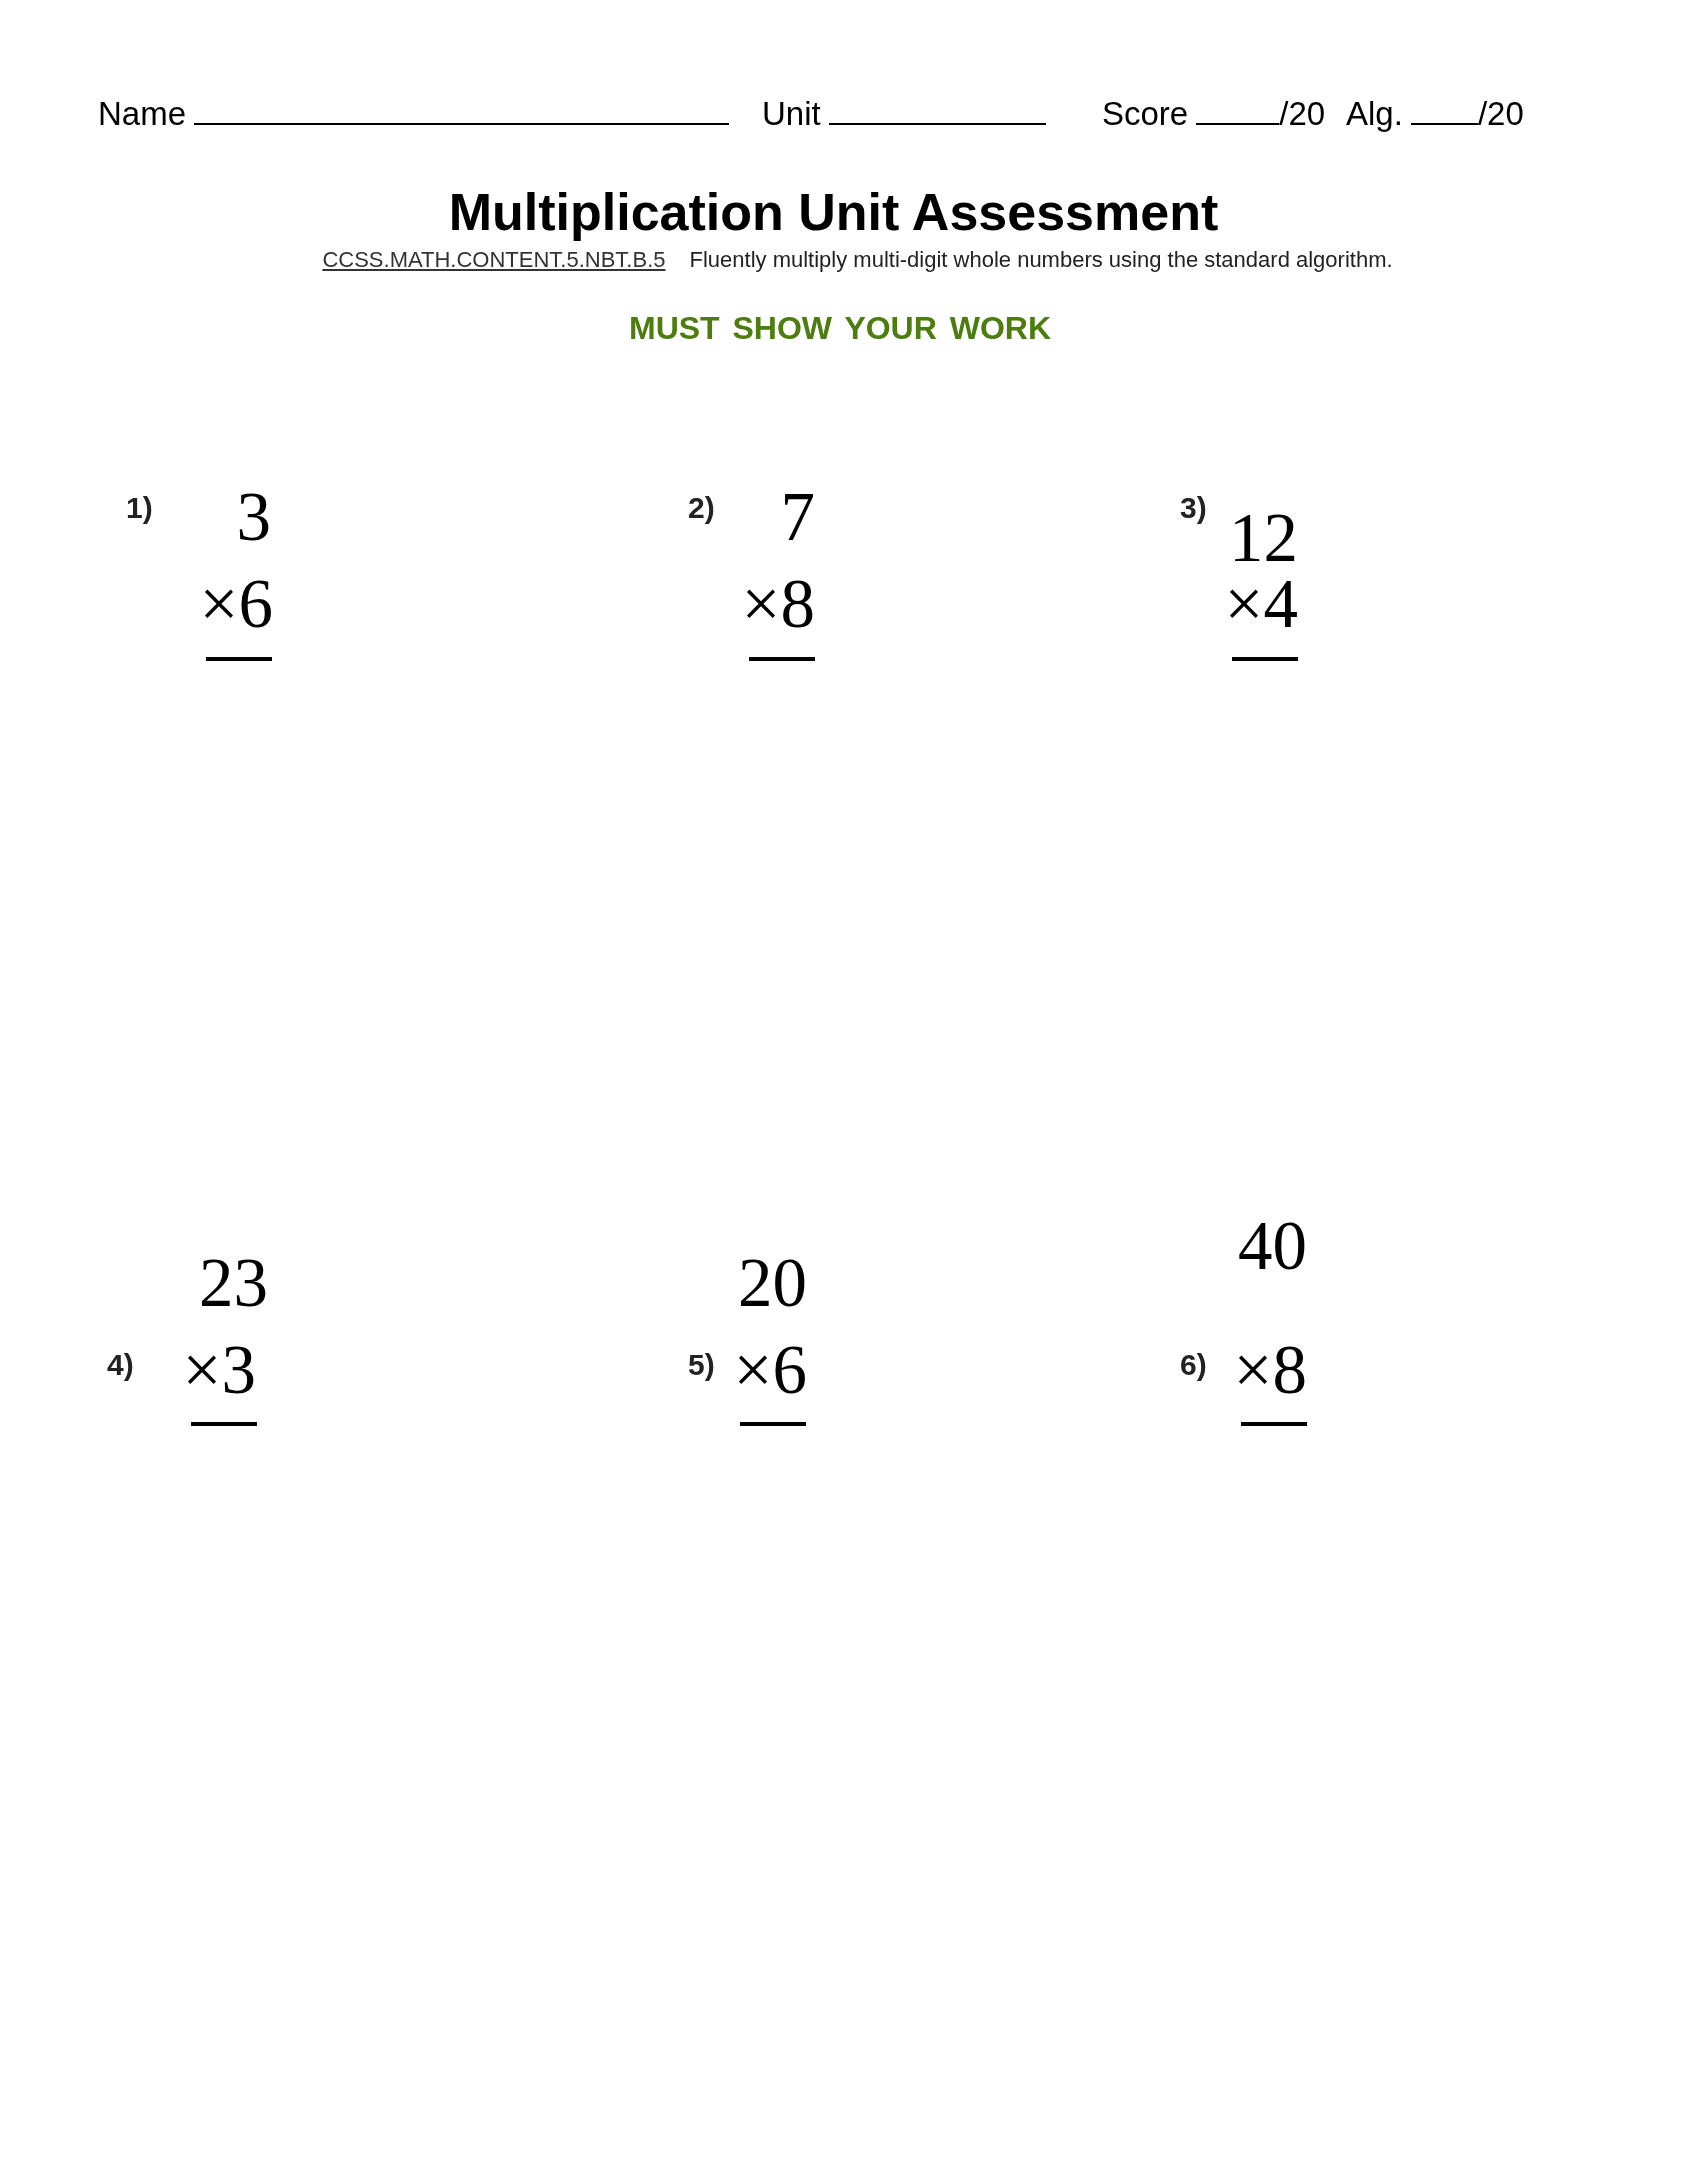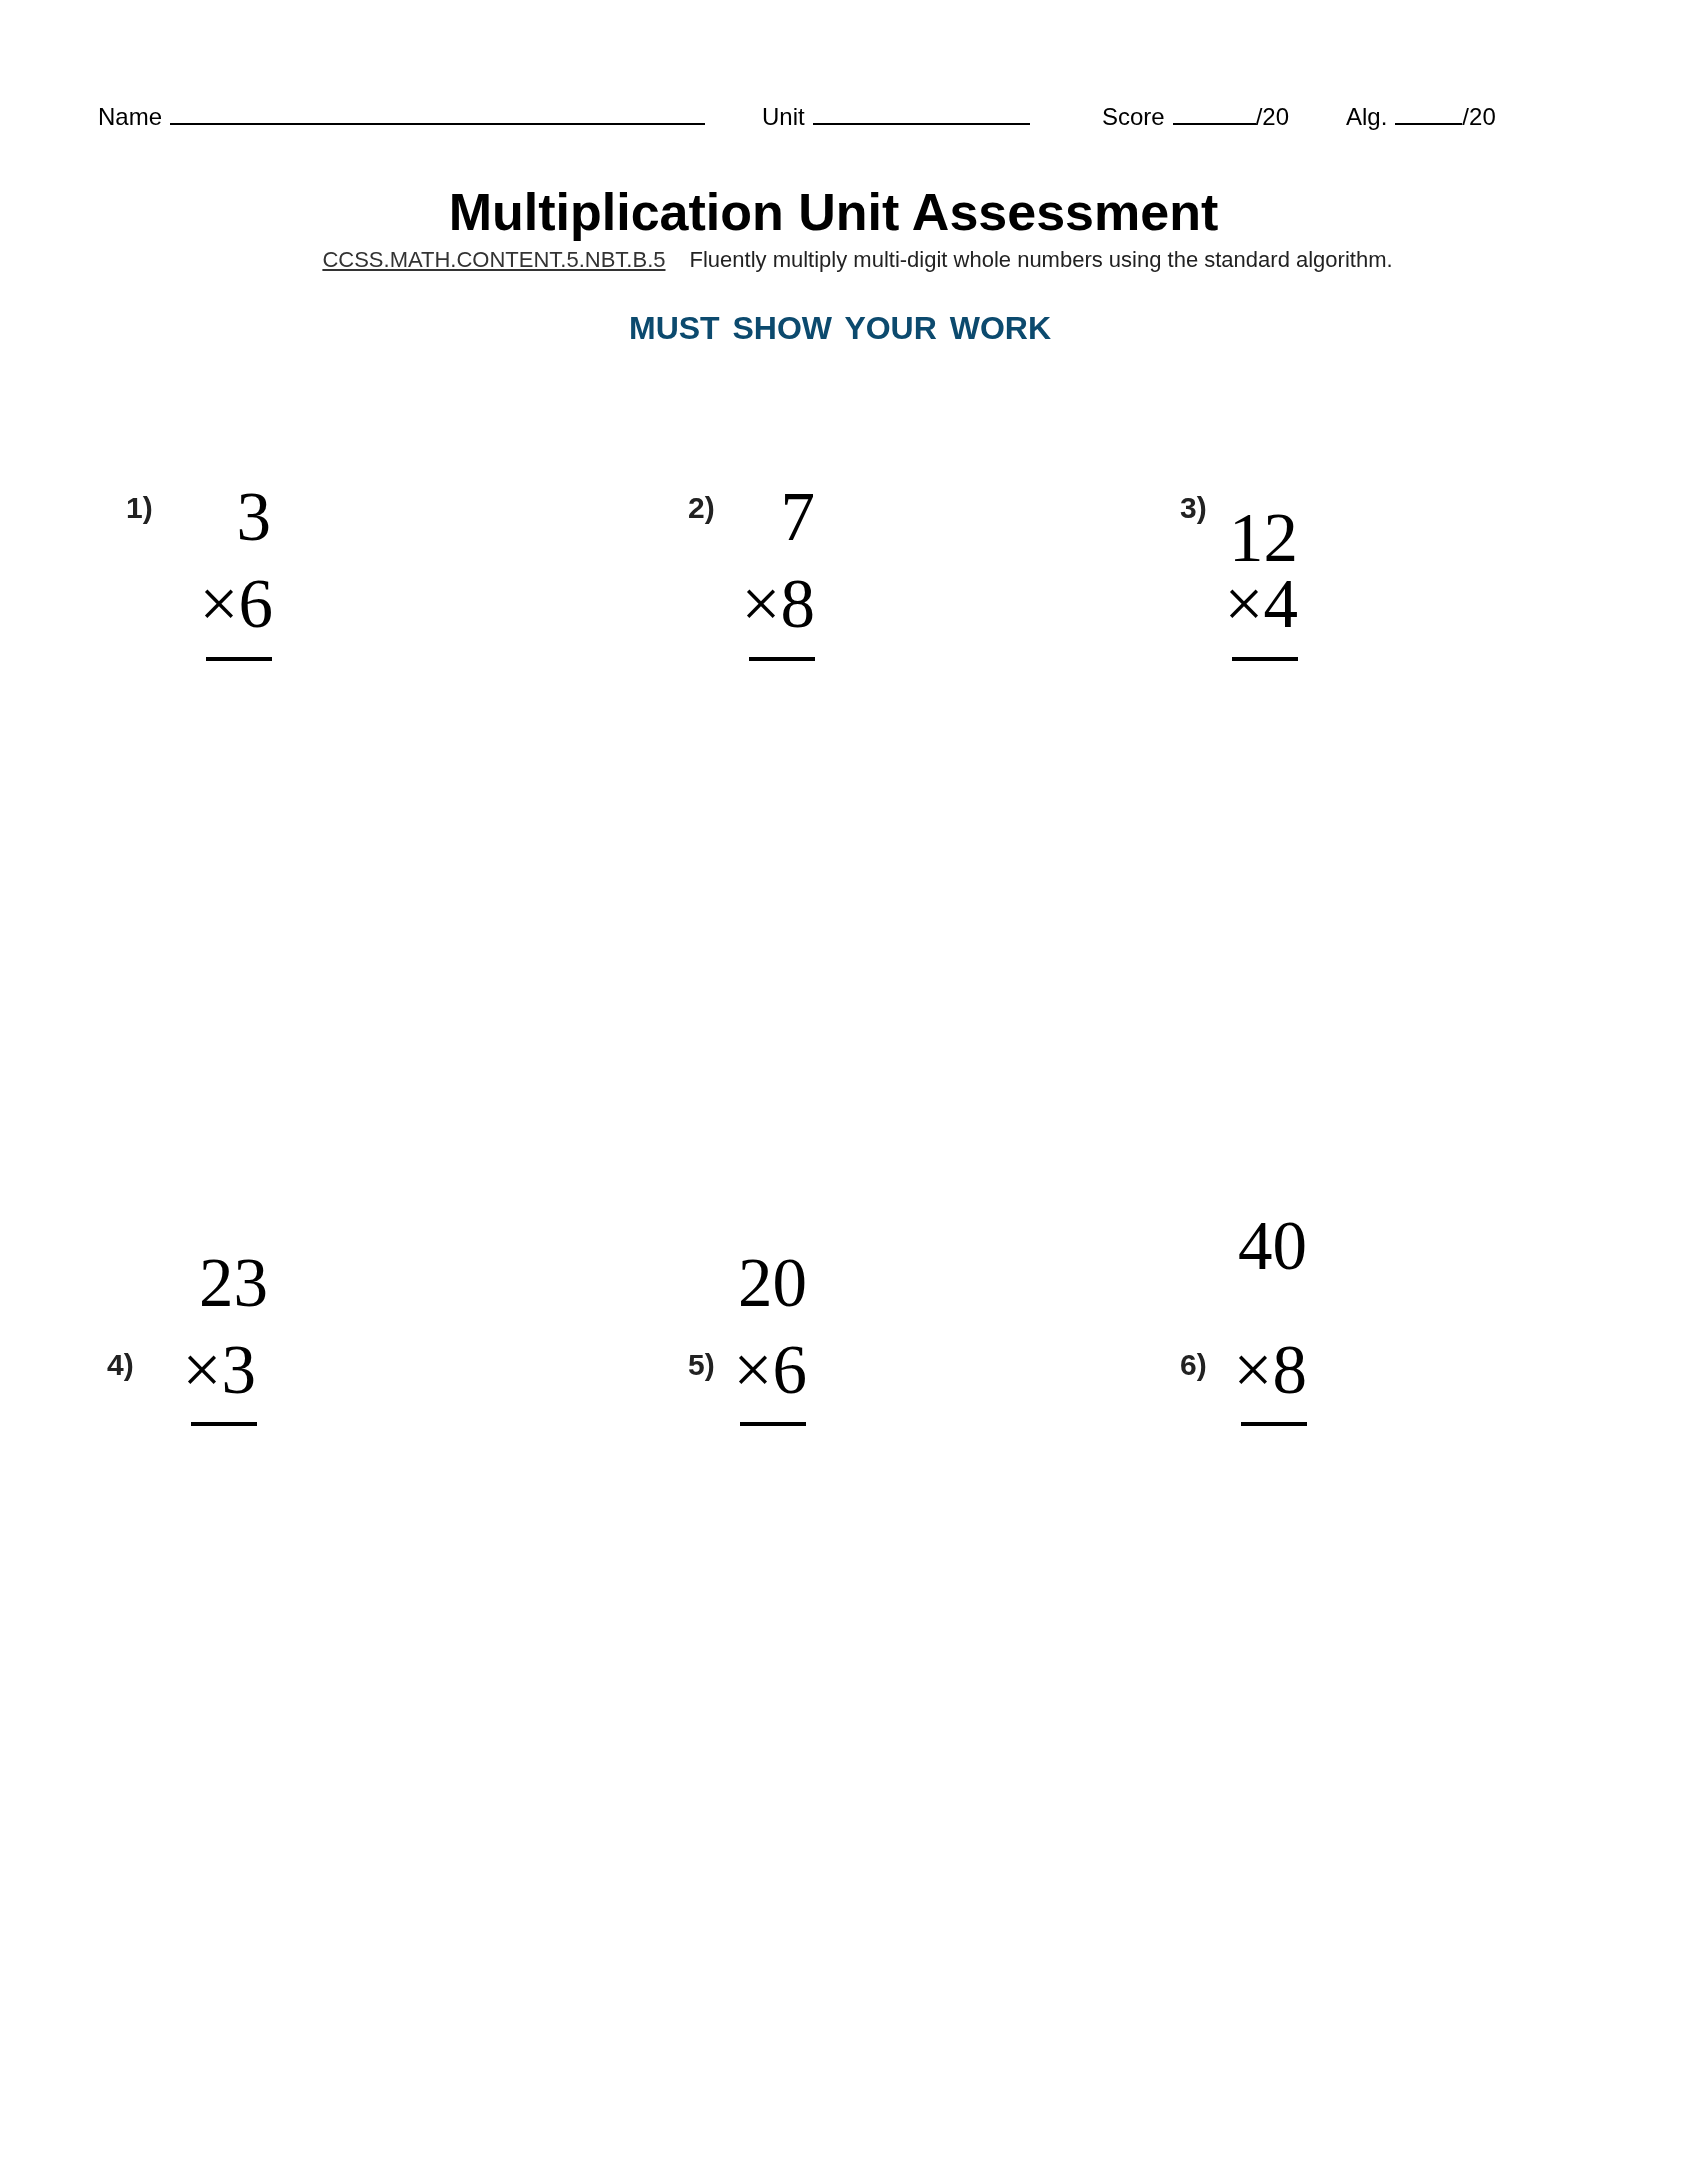--- a/index.html
+++ b/index.html
@@ -1,23 +1,23 @@
 <!DOCTYPE html>
 <html style="font-size:10.6px"><head>
 <meta charset="utf-8">
 <style>
   html, body { margin: 0; padding: 0; background: #ffffff; }
   body { width: 1687px; height: 2183px; position: relative; overflow: hidden; font-family: "Liberation Sans", sans-serif; color: #000; }
   .abs { position: absolute; }
-  .hdr { top: 96px; font-size: 24px; white-space: nowrap; line-height: 1; }
+  .hdr { top: 96px; font-size: 33px; white-space: nowrap; line-height: 1; }
   .blank { display: inline-block; border-bottom: 2.6px solid #000; vertical-align: baseline; height: 26.5px; margin-left: 8px; }
   .title { top: 182px; left: 0; width: 1667px; text-align: center; font-size: 52px; font-weight: bold; }
   .std { top: 247px; left: 0; width: 1667px; text-align: center; font-size: 22px; color: #222; white-space: nowrap; padding-left: 24px; }
   .std a { color: #333; text-decoration: underline; margin-right: 24px; }
-  .must { top: 310px; left: 0; width: 1680px; text-align: center; font-size: 32px; font-weight: bold; color: #0c4a6e; word-spacing: 4px; }
+  .must { top: 310px; left: 0; width: 1680px; text-align: center; font-size: 32px; font-weight: bold; color: #4d7c0f; word-spacing: 4px; }
   .plabel { font-size: 30px; font-weight: bold; color: #222; }
   .num { font-family: "Liberation Serif", serif; font-size: 69px; line-height: 1; text-align: right; width: 198px; }
   .rule { height: 4px; background: #000; width: 66px; }
 </style>
 </head>
 <body>
 
 <div class="abs hdr" style="left:98px;">
   <span>Name</span><span class="blank" style="width:535px;"></span>
 </div>

